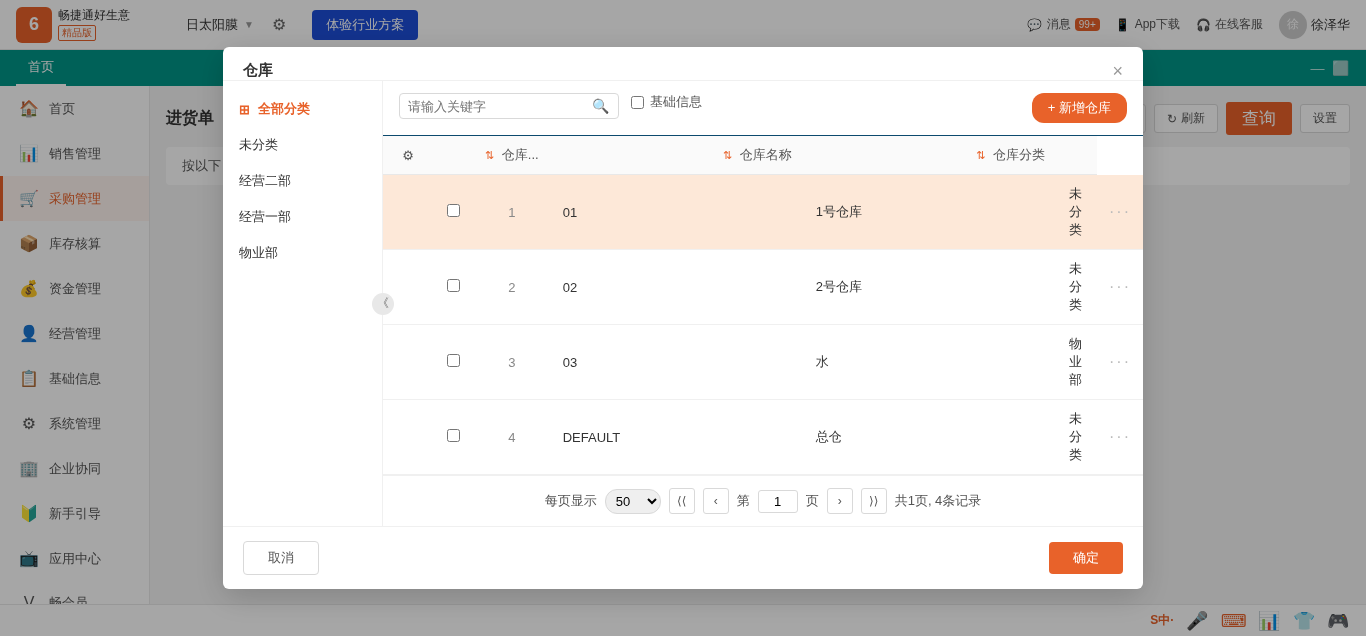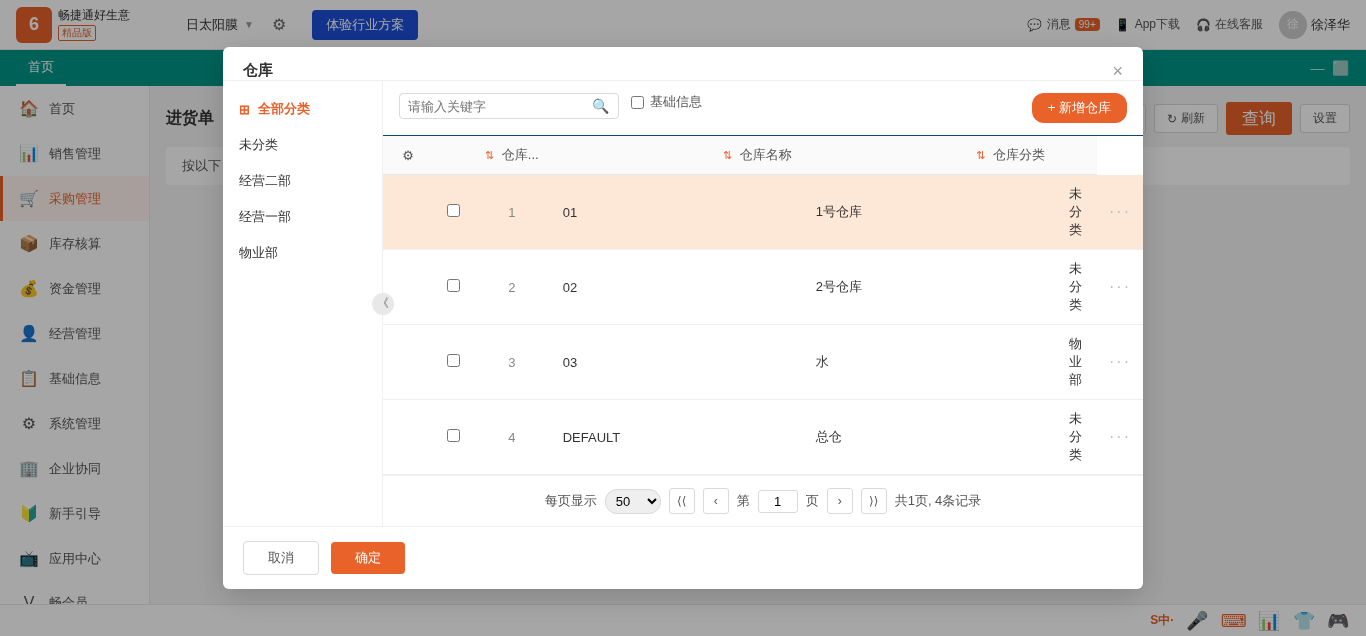--- a/index.html
+++ b/index.html
@@ -200,21 +200,21 @@
     .page-btn {
       width: 26px; height: 26px; border: 1px solid #d9d9d9; border-radius: 3px; background: #fff;
       display: flex; align-items: center; justify-content: center; cursor: pointer; font-size: 12px; color: #555;
     }
     .page-input {
       width: 40px; border: 1px solid #d9d9d9; border-radius: 3px; text-align: center; padding: 3px; font-size: 13px;
     }
 
     
     .modal-footer {
-      display: flex; align-items: center; justify-content: flex-start; gap: 12px;
+      display: flex; align-items: center; justify-content: space-between; gap: 12px;
       padding: 14px 20px; border-top: 1px solid #f0f0f0;
     }
     .btn-cancel { padding: 7px 24px; border: 1px solid #d9d9d9; background: #fff; border-radius: 4px; cursor: pointer; font-size: 13px; color: #555; }
     .btn-confirm { padding: 7px 24px; background: #e8622a; color: #fff; border: none; border-radius: 4px; cursor: pointer; font-size: 13px; }
 
     
     .bottom-bar {
       height: 32px; background: #fff; border-top: 1px solid #e8e8e8;
       display: flex; align-items: center; justify-content: flex-end; padding: 0 16px; gap: 12px;
       position: fixed; bottom: 0; left: 0; right: 0; z-index: 5;

